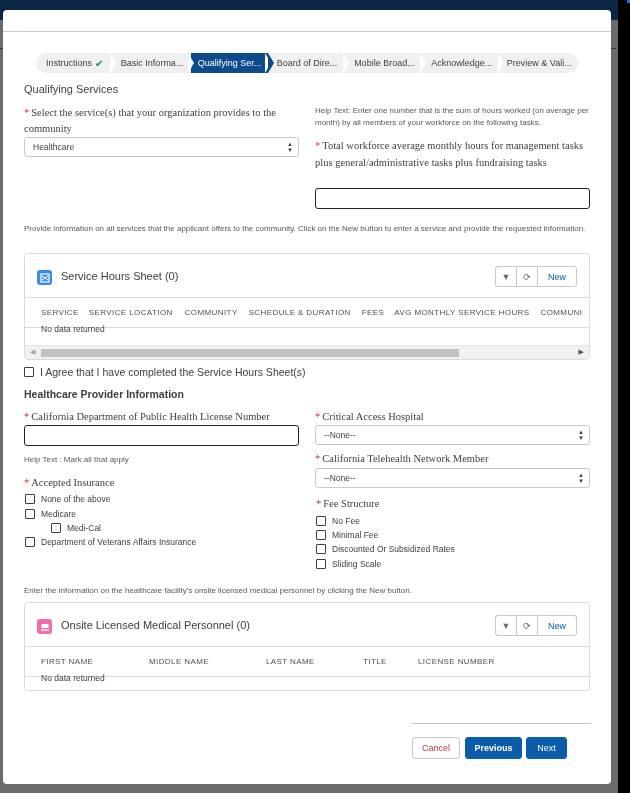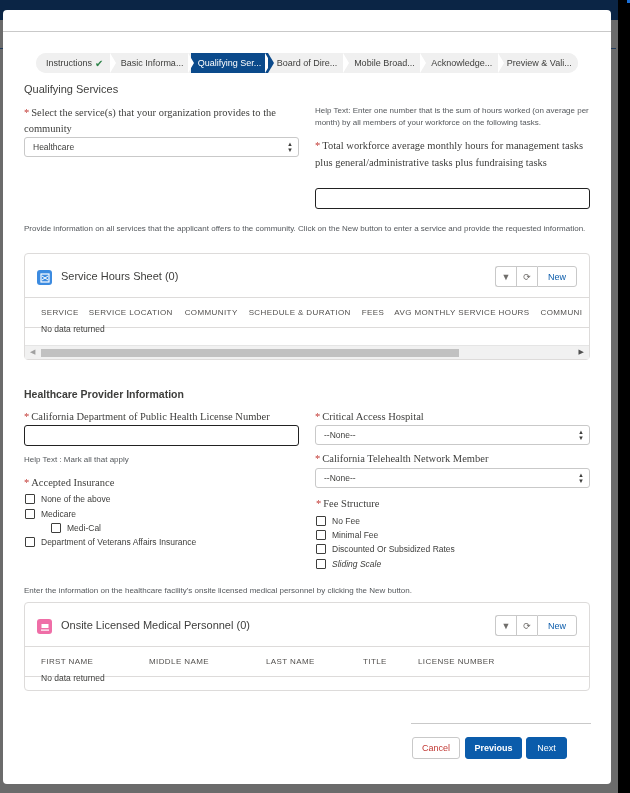--- a/index.html
+++ b/index.html
@@ -156,20 +156,24 @@
       <span class="th" style="margin-left:11px;">COMMUNI</span>
     </div>
     <div class="nodata" style="left:16px; top:70px;">No data returned</div>
     <div class="hscroll" style="top:91px;">
       <span class="la">◀</span>
       <div class="thumb"></div>
       <span class="ra">▶</span>
     </div>
   </div>
 
+  <div class="cb-row big" style="left:21px; top:356px;">
+    <div class="cb"></div>
+    <span>I Agree that I have completed the Service Hours Sheet(s)</span>
+  </div>
 
   <div class="section-title" style="left:21px; top:378px; font-weight:bold; font-size:10.5px;">Healthcare Provider Information</div>
 
   <div class="label" style="left:21px; top:399px;">
     <span class="req">*</span><span>California Department of Public Health License Number</span>
   </div>
   <div class="input" style="left:21px; top:415px; width:275px;"></div>
 
   <div class="help" style="left:21px; top:444px;">Help Text : Mark all that apply</div>
 
@@ -217,21 +221,21 @@
       <span>No Fee</span>
   </div>
   <div class="cb-row" style="left:313px; top:520px;">
     <div class="cb"></div>
       <span>Minimal Fee</span>
   </div>
   <div class="cb-row" style="left:313px; top:534px;">
     <div class="cb"></div>
       <span>Discounted Or Subsidized Rates</span>
   </div>
-  <div class="cb-row" style="left:313px; top:549px;font-style:italic;">
+  <div class="cb-row" style="left:313px; top:549px;">
     <div class="cb"></div>
       <span>Sliding Scale</span>
   </div>
 
   <div class="help" style="left:21px; top:575px;">Enter the information on the healthcare facility's onsite licensed medical personnel by clicking the New button.</div>
 
   <div class="card" style="left:21px; top:592px; width:566px; height:89px;">
     <div class="card-icon" style="left:12px; top:16px; background:#ef6ea7;">
       <svg width="10" height="10" viewBox="0 0 10 10">
           <rect x="1.5" y="2" width="7" height="4" fill="#fff"></rect>

